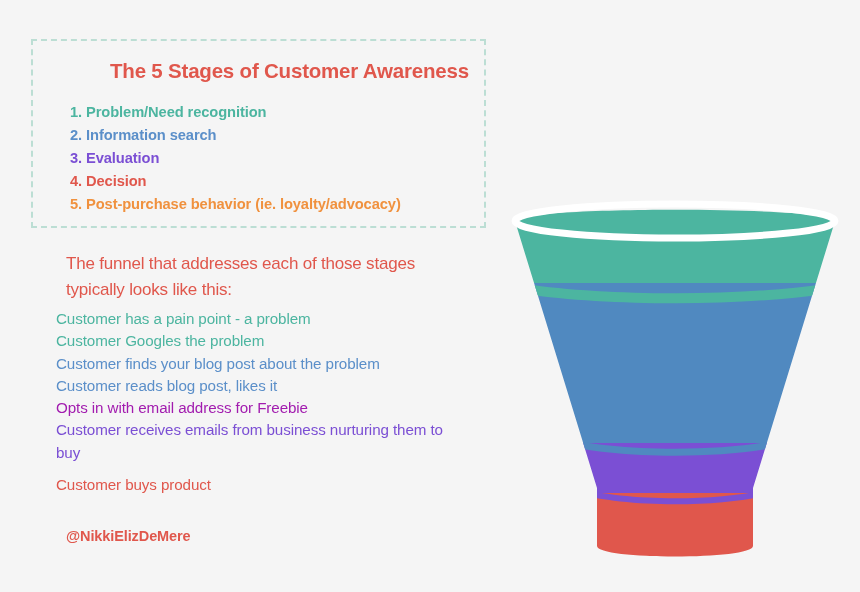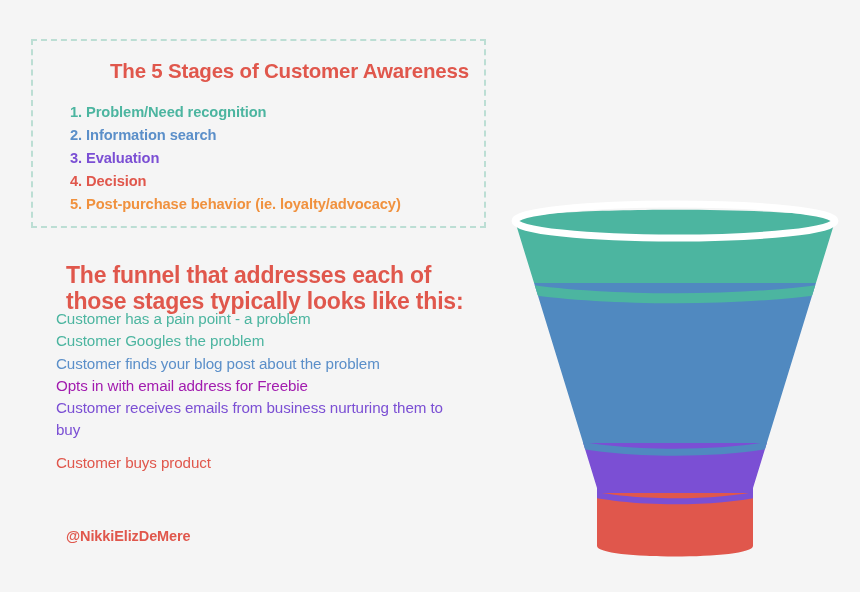--- a/index.html
+++ b/index.html
@@ -58,24 +58,24 @@
     font-weight: bold;
     line-height: 23px;
     white-space: nowrap;
     letter-spacing: -0.1px;
   }
 
   
   .funnel-heading {
     position: absolute;
     left: 66px;
-    top: 262px;
+    top: 251px;
     width: 410px;
-    font-size: 23px;
-    font-weight: bold;
+    font-size: 17px;
+    font-weight: normal;
     line-height: 26px;
     color: #e0574c;
     letter-spacing: -0.2px;
   }
 
   .steps-list {
     position: absolute;
     left: 56px;
     top: 308px;
     width: 410px;
@@ -139,20 +139,23 @@
 
   <ul class="steps-list">
     <li style="color: rgb(76, 181, 160);">
       <span>Customer has a pain point - a problem</span>
     </li>
     <li style="color: rgb(76, 181, 160);">
       <span>Customer Googles the problem</span>
     </li>
     <li style="color: rgb(91, 143, 201);">
       <span>Customer finds your blog post about the problem</span>
+    </li>
+    <li style="color: rgb(91, 143, 201);">
+      <span>Customer reads blog post, likes it</span>
     </li>
     <li style="color: #a21caf;">
       <span>Opts in with email address for Freebie</span>
     </li>
     <li style="color: rgb(123, 79, 212);">
       <span>Customer receives emails from business nurturing them to buy</span>
     </li>
     <li style="color: rgb(224, 87, 76); margin-top: 10px;">
       <span>Customer buys product</span>
     </li>

